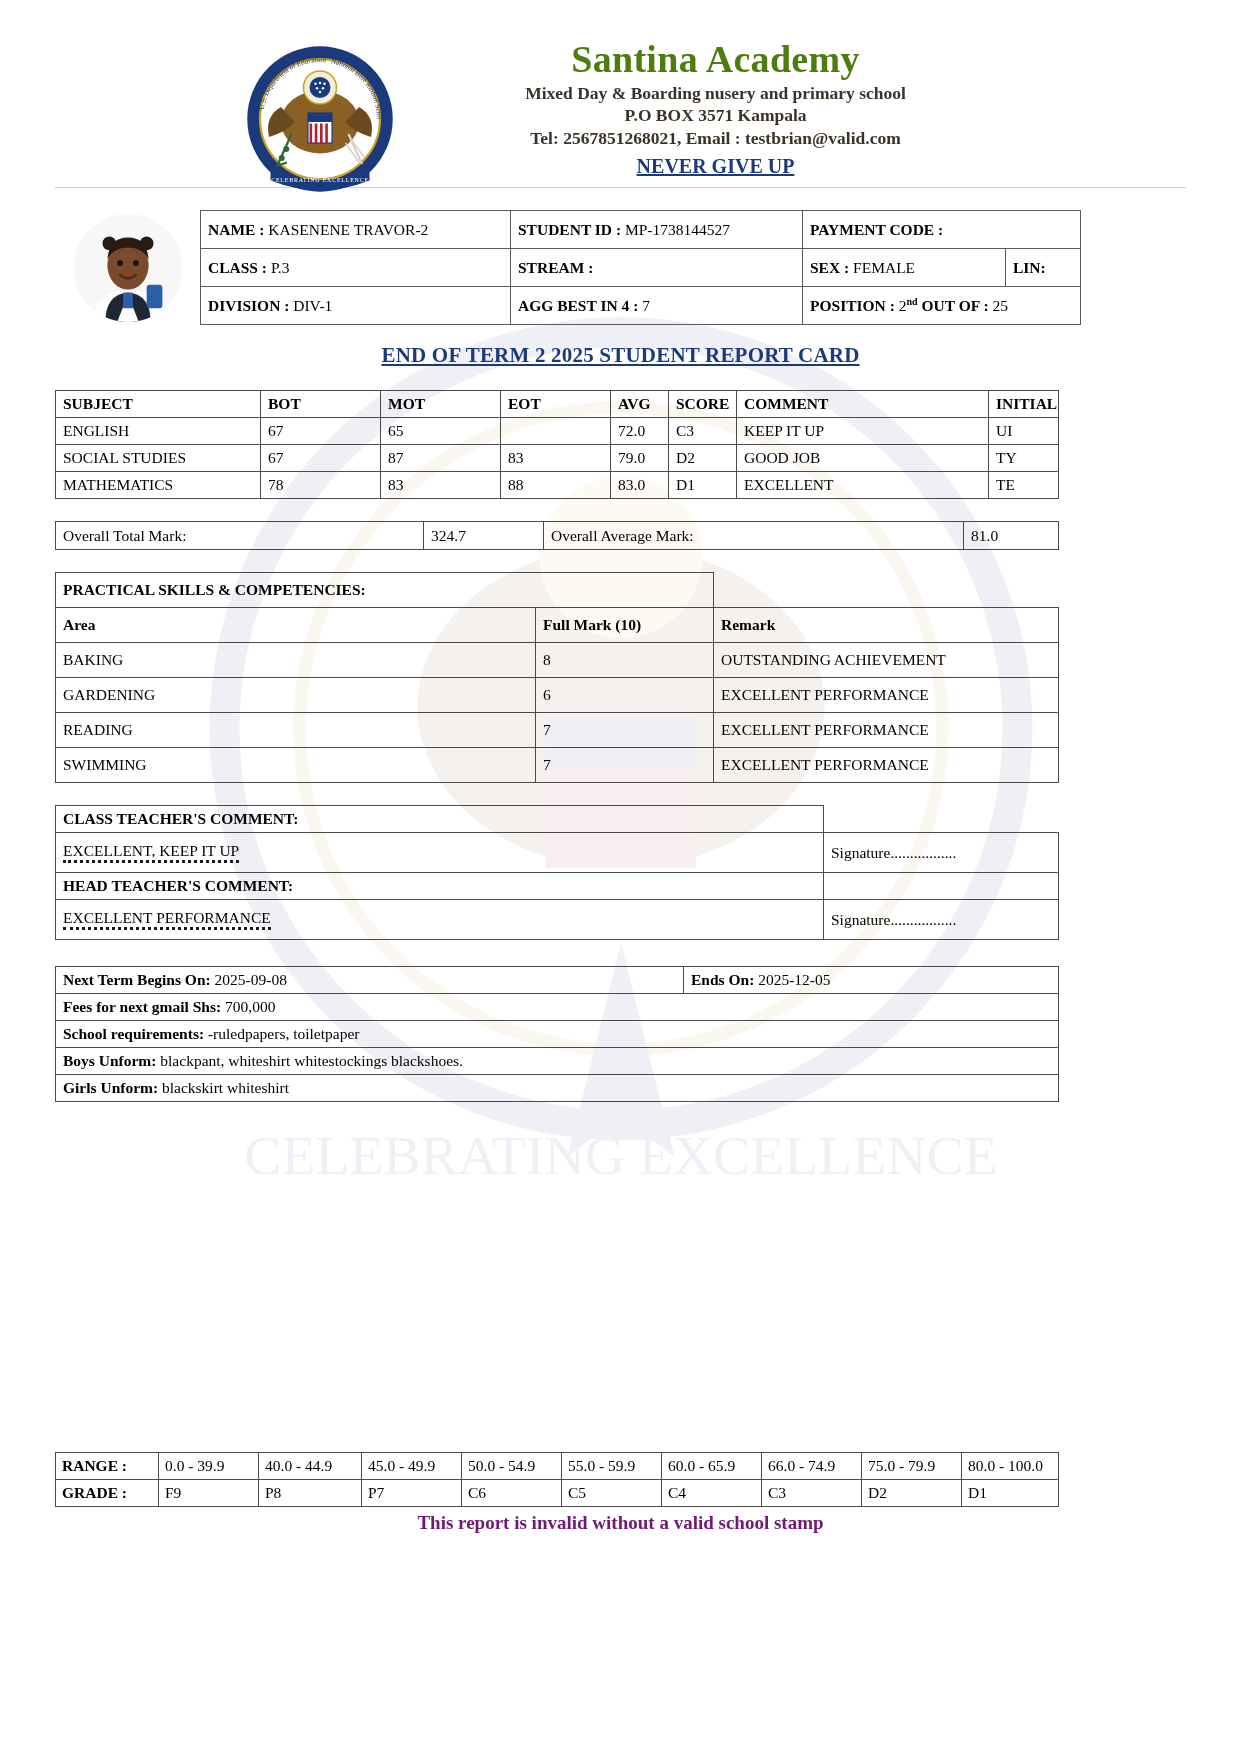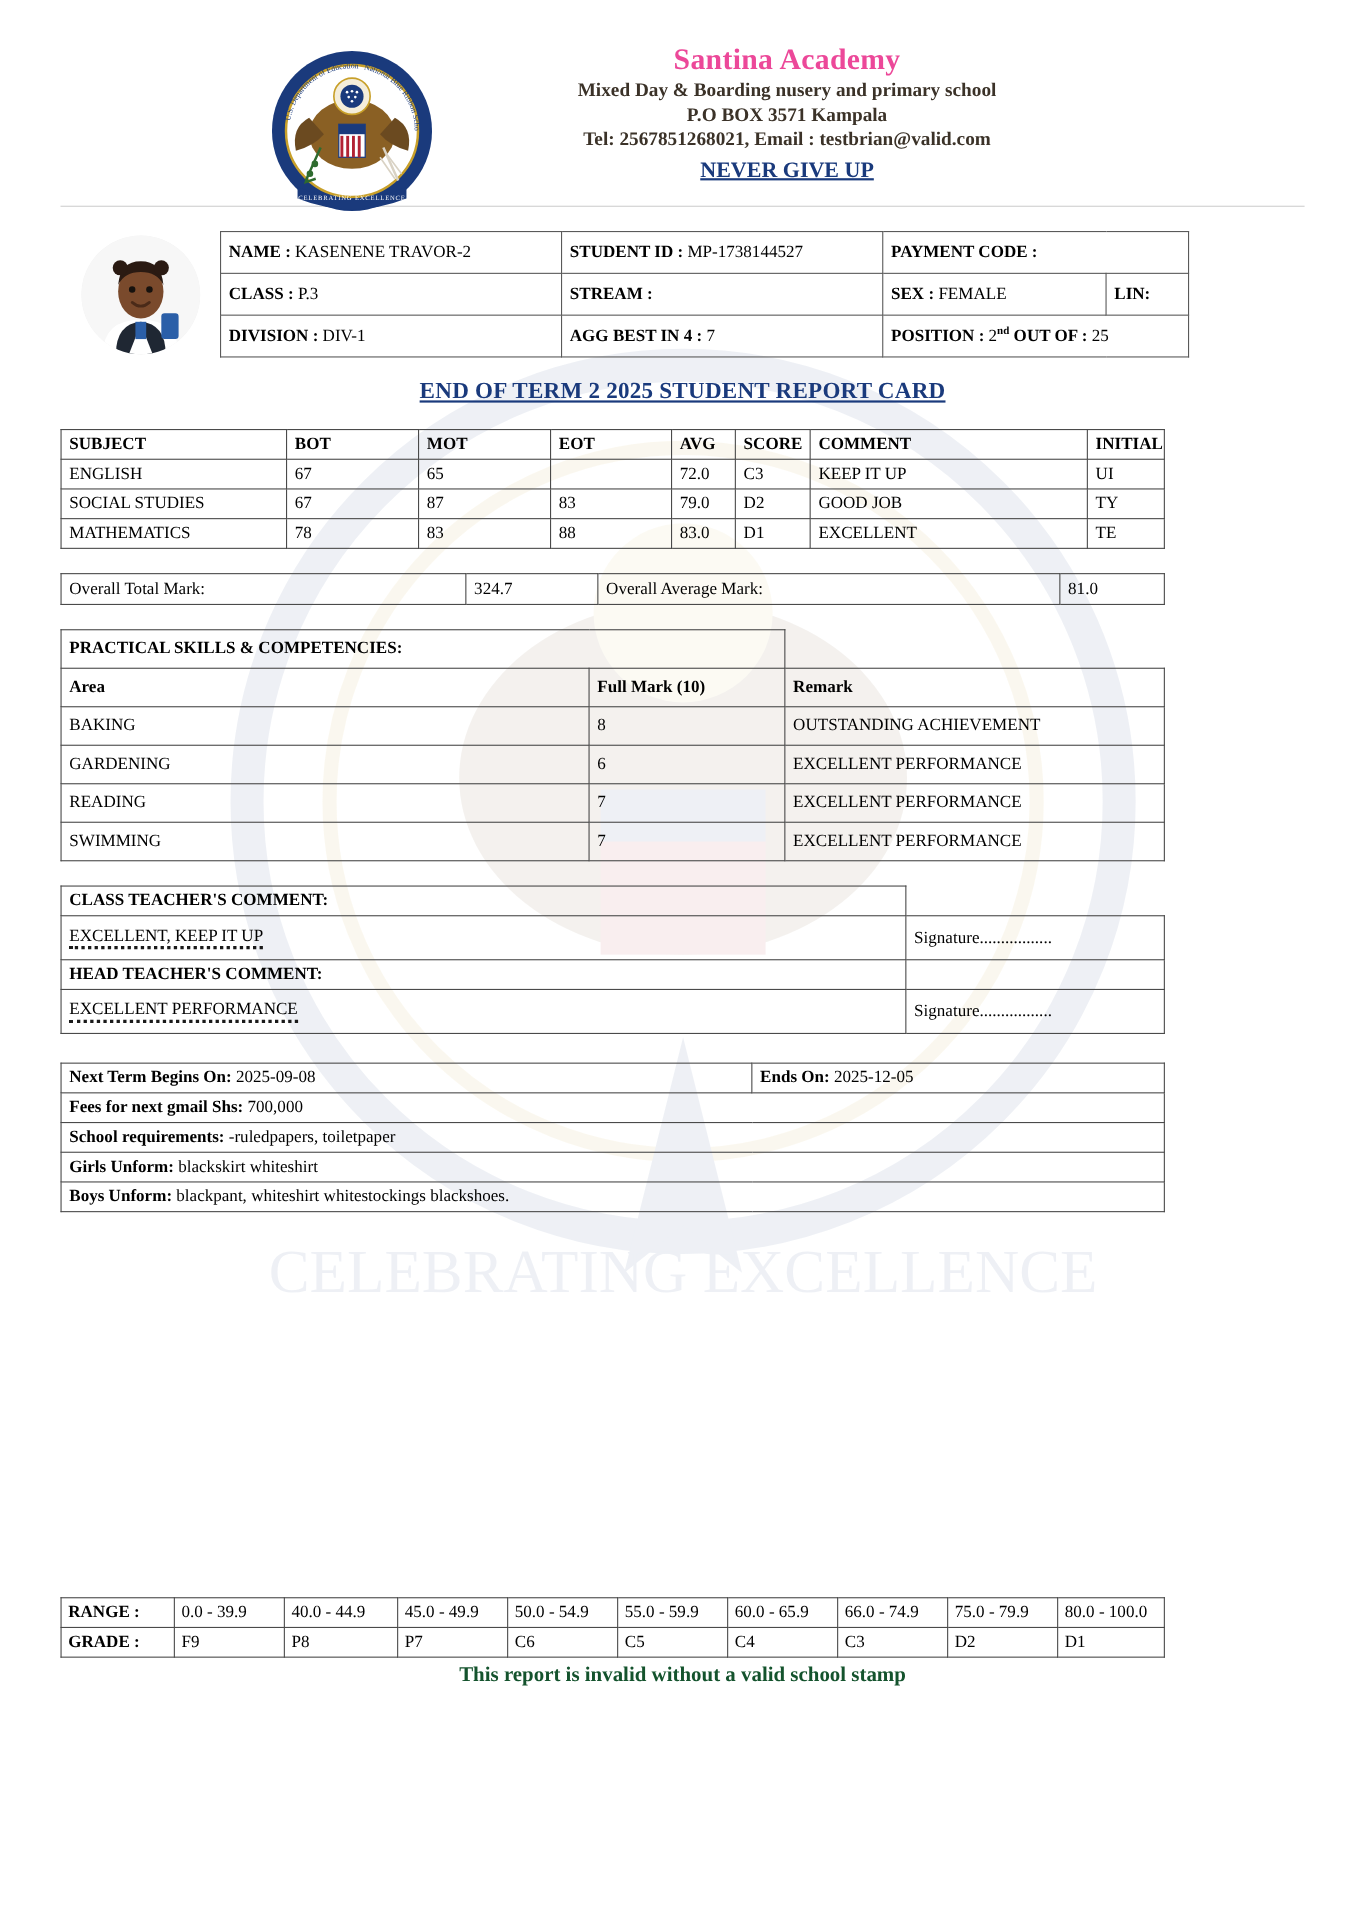--- a/index.html
+++ b/index.html
@@ -29,21 +29,21 @@
   .header {
     display: flex;
     align-items: flex-start;
     padding-top: 40px;
     padding-left: 190px;
     height: 175px;
   }
   .logo { width: 150px; height: 150px; flex: 0 0 150px; margin-top: 4px; }
   .head-text { flex: 1; text-align: center; padding-right: 150px; }
   .school-name {
-    font-size: 27px; font-weight: bold; color: #ec4899;
+    font-size: 38px; font-weight: bold; color: #4d7c0f;
     letter-spacing: 0.3px; line-height: 1.05; margin-bottom: 2px;
   }
   .school-line {
     font-size: 17.5px; font-weight: bold; color: #3b3228;
     line-height: 1.28;
   }
   .motto {
     font-size: 20px; font-weight: bold; color: #1a3a7c;
     text-decoration: underline; margin-top: 6px;
   }
@@ -120,21 +120,21 @@
   }
 
   .scale-wrap { position:absolute; left:55px; top: 1452px; z-index:3; }
   table.scale { width: 1003px; table-layout: fixed; }
   table.scale td {
     border: 1px solid #4a4a4a; height: 27px; padding: 1px 6px;
     font-size: 15.5px; vertical-align: middle; white-space:nowrap;
   }
   .footer-warn {
     position:absolute; left:0; right:0; top: 1512px;
-    text-align:center; color:#14532d; font-weight:bold;
+    text-align:center; color:#701a75; font-weight:bold;
     font-size: 19px; z-index:3;
   }
 </style>
 </head>
 <body>
 
 <div class="watermark">
   <svg viewBox="0 0 400 420" width="100%" height="100%">
     <circle cx="200" cy="200" r="185" fill="none" stroke="#1a3a7c" stroke-width="14"></circle>
     <circle cx="200" cy="200" r="150" fill="none" stroke="#c8a02a" stroke-width="6"></circle>
@@ -457,28 +457,28 @@
         </td>
       </tr>
       <tr>
         <td colspan="2">
           <span class="lbl">School requirements:</span>
           <span class="val">-ruledpapers, toiletpaper</span>
         </td>
       </tr>
       <tr>
         <td colspan="2">
+          <span class="lbl">Boys Unform:</span>
+          <span class="val">blackpant, whiteshirt whitestockings blackshoes.</span>
+        </td>
+      </tr>
+      <tr>
+        <td colspan="2">
           <span class="lbl">Girls Unform:</span>
           <span class="val">blackskirt whiteshirt</span>
-        </td>
-      </tr>
-      <tr>
-        <td colspan="2">
-          <span class="lbl">Boys Unform:</span>
-          <span class="val">blackpant, whiteshirt whitestockings blackshoes.</span>
         </td>
       </tr>
     </tbody>
   </table>
 </div>
 
 <div class="scale-wrap">
   <table class="scale">
     <colgroup>
       <col style="width:103px">

